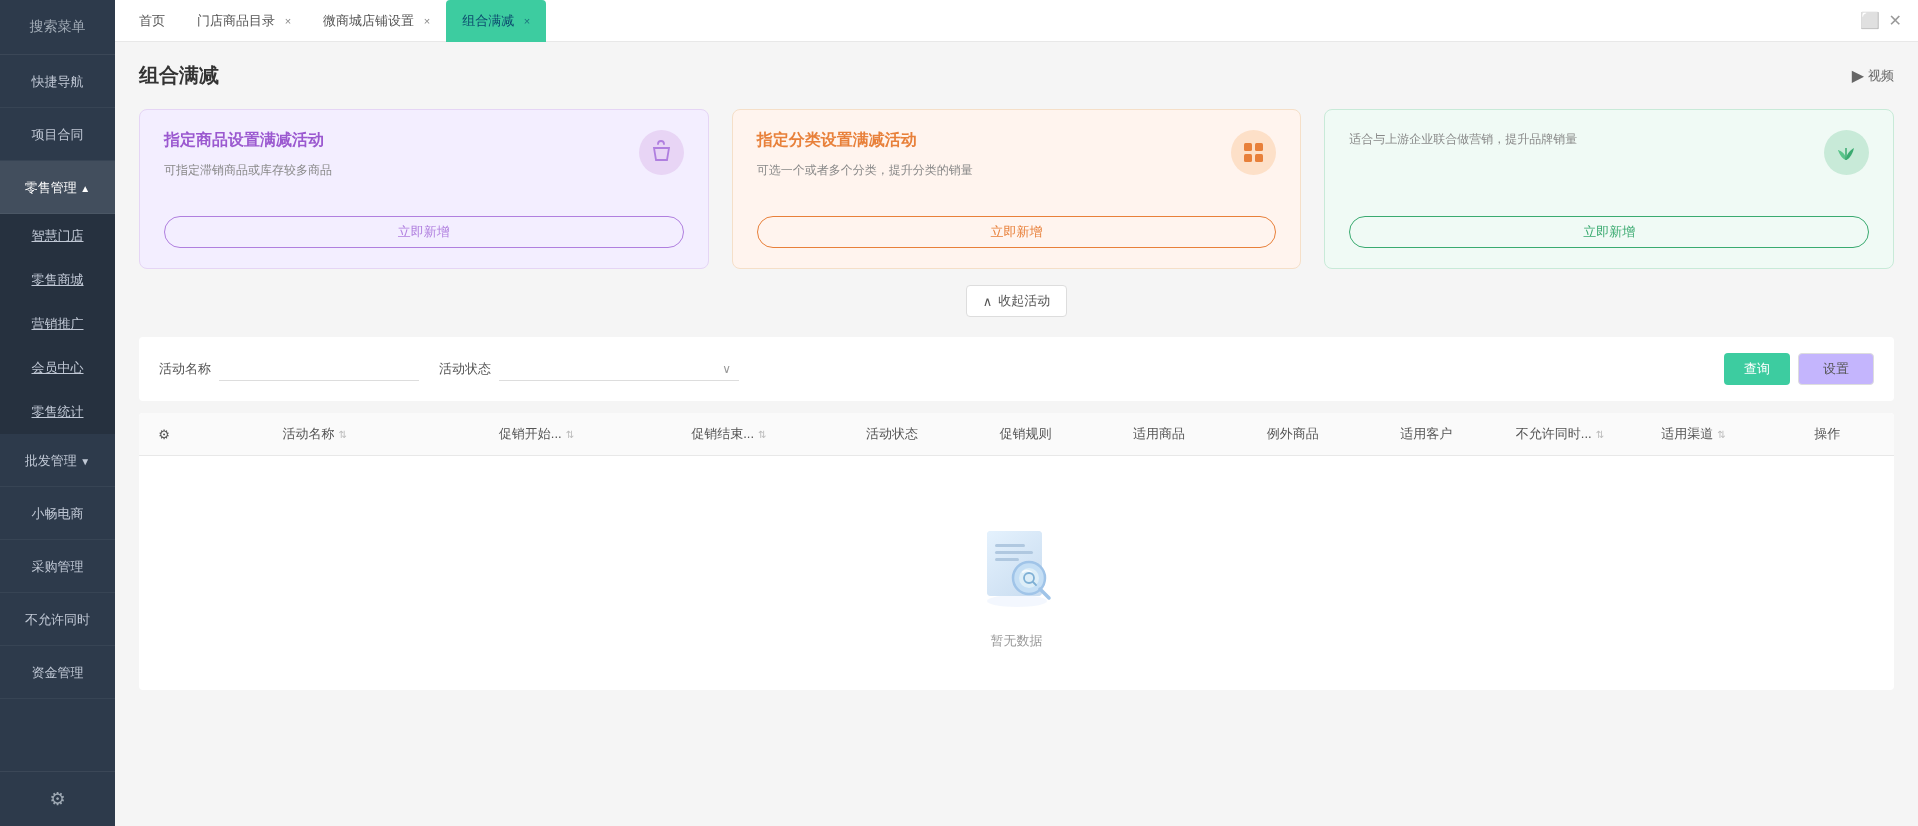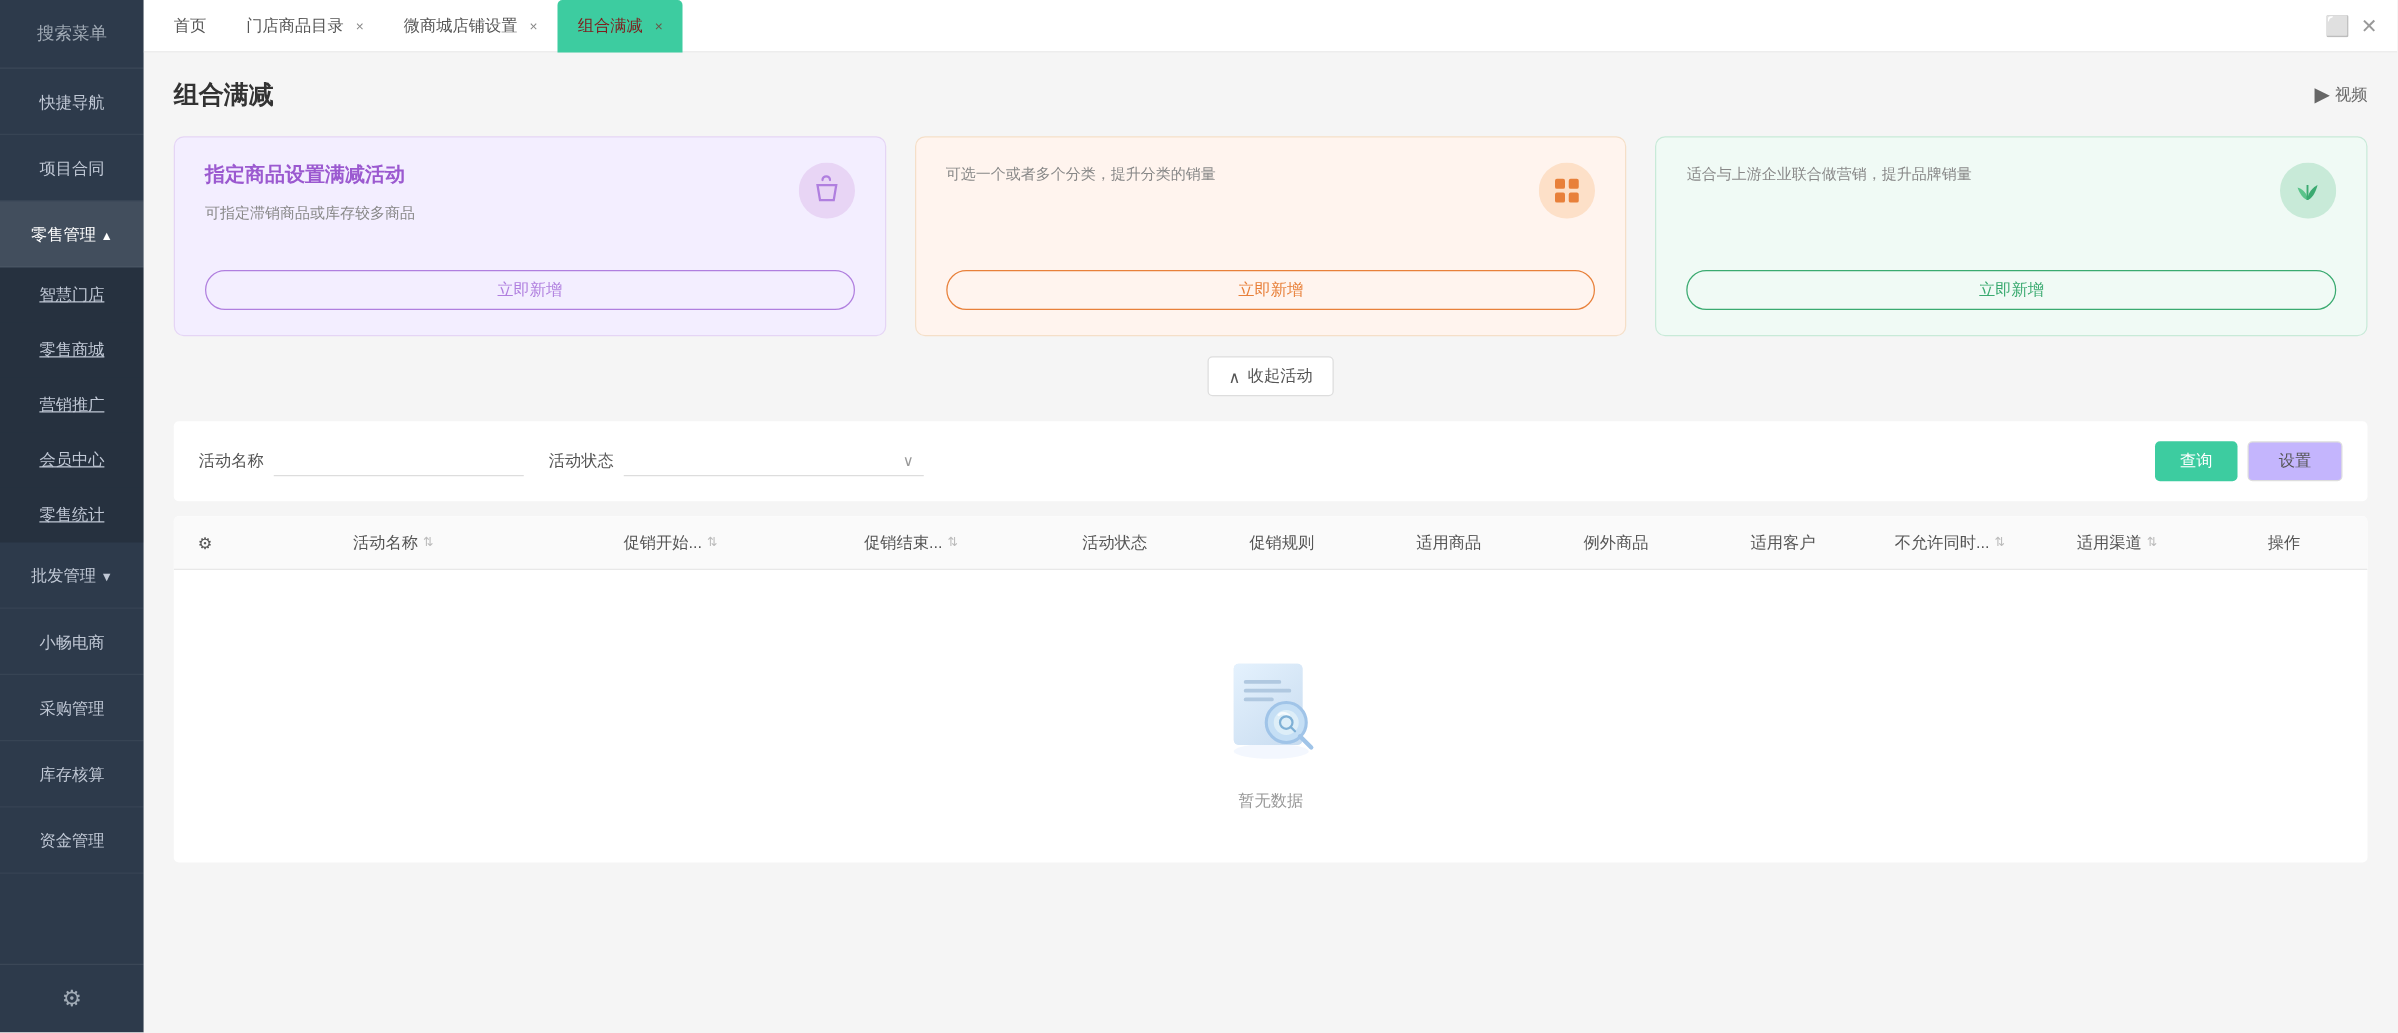--- a/index.html
+++ b/index.html
@@ -80,21 +80,21 @@
       height: 42px;
       line-height: 42px;
       font-size: 13px;
       cursor: pointer;
       color: #555;
       white-space: nowrap;
       position: relative;
     }
     .tab.active {
       background: #3dcca0;
-      color: #7f1d1d;
+      color: #0c4a6e;
       border-radius: 4px 4px 0 0;
     }
     .tab .tab-close {
       margin-left: 6px;
       font-size: 11px;
       opacity: 0.7;
     }
     .tab-spacer { flex: 1; }
     .window-controls { display: flex; gap: 8px; align-items: center; padding-right: 8px; }
     .win-btn { cursor: pointer; font-size: 16px; color: #999; }
@@ -342,21 +342,21 @@
       <span class="arrow-icon">▼</span>
     </span>
   </div>
   <div class="sidebar-item">
     <span class="sidebar-item-label">小畅电商</span>
   </div>
   <div class="sidebar-item">
     <span class="sidebar-item-label">采购管理</span>
   </div>
   <div class="sidebar-item">
-    <span class="sidebar-item-label">库存核算</span>
+    <span class="sidebar-item-label">不允许同时</span>
   </div>
   <div class="sidebar-item">
     <span class="sidebar-item-label">资金管理</span>
   </div>
 
   <div class="sidebar-footer">
     <span class="gear-icon">⚙</span>
   </div>
 </div>
 
@@ -403,20 +403,21 @@
         <div class="card-icon">
           <svg width="45" height="45" viewBox="0 0 45 45" fill="none">
             <circle cx="22.5" cy="22.5" r="22.5" fill="#e8d5f5"></circle>
             <path d="M15 18h15l-2 12H17L15 18zm4-4a3 3 0 016 0" stroke="#b07fdf" stroke-width="1.8" fill="none" stroke-linecap="round"></path>
           </svg>
         </div>
         <button class="card-btn">立即新增</button>
       </div>
 
       <div class="activity-card card-orange">
+        <div class="card-title">指定分类设置满减活动</div>
         <div class="card-desc">可选一个或者多个分类，提升分类的销量</div>
         <div class="card-icon">
           <svg width="45" height="45" viewBox="0 0 45 45" fill="none">
             <circle cx="22.5" cy="22.5" r="22.5" fill="#fde0c8"></circle>
             <rect x="13" y="13" width="8" height="8" rx="1.5" fill="#e8803a"></rect>
             <rect x="24" y="13" width="8" height="8" rx="1.5" fill="#e8803a"></rect>
             <rect x="13" y="24" width="8" height="8" rx="1.5" fill="#e8803a"></rect>
             <rect x="24" y="24" width="8" height="8" rx="1.5" fill="#e8803a"></rect>
           </svg>
         </div>

